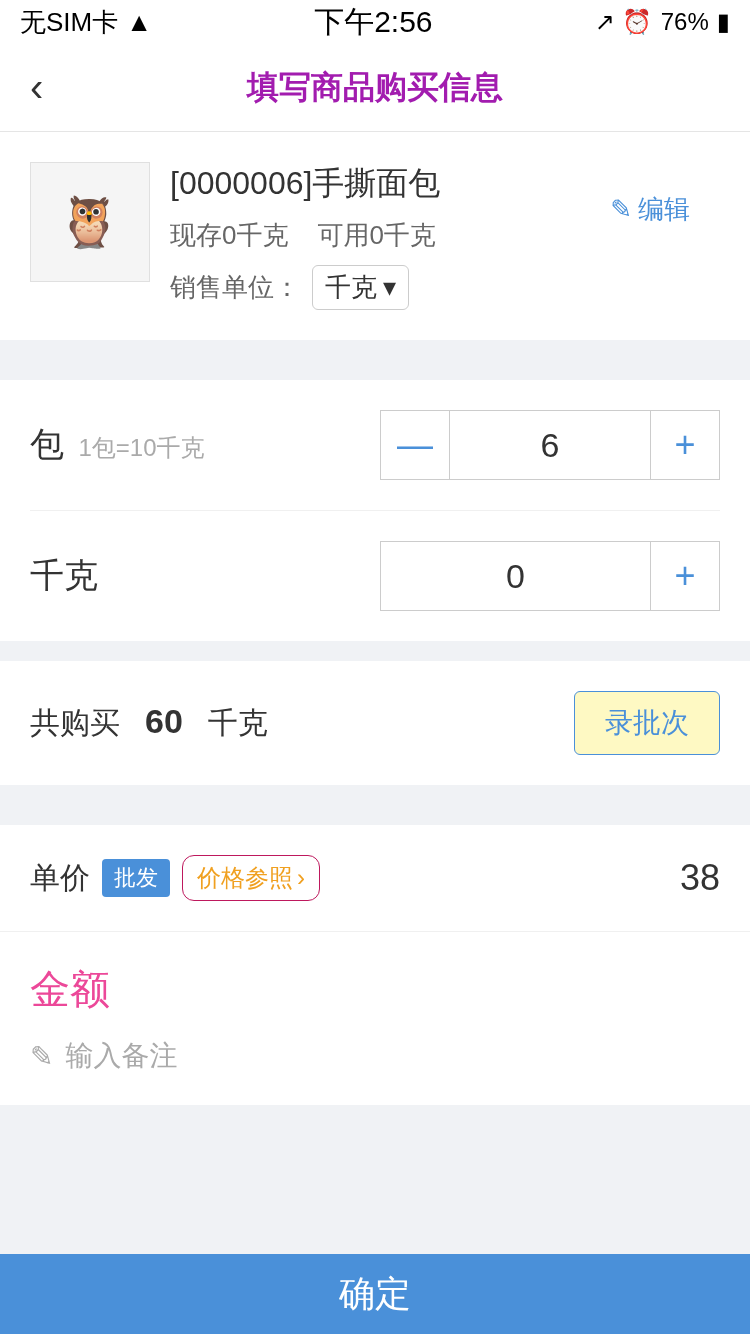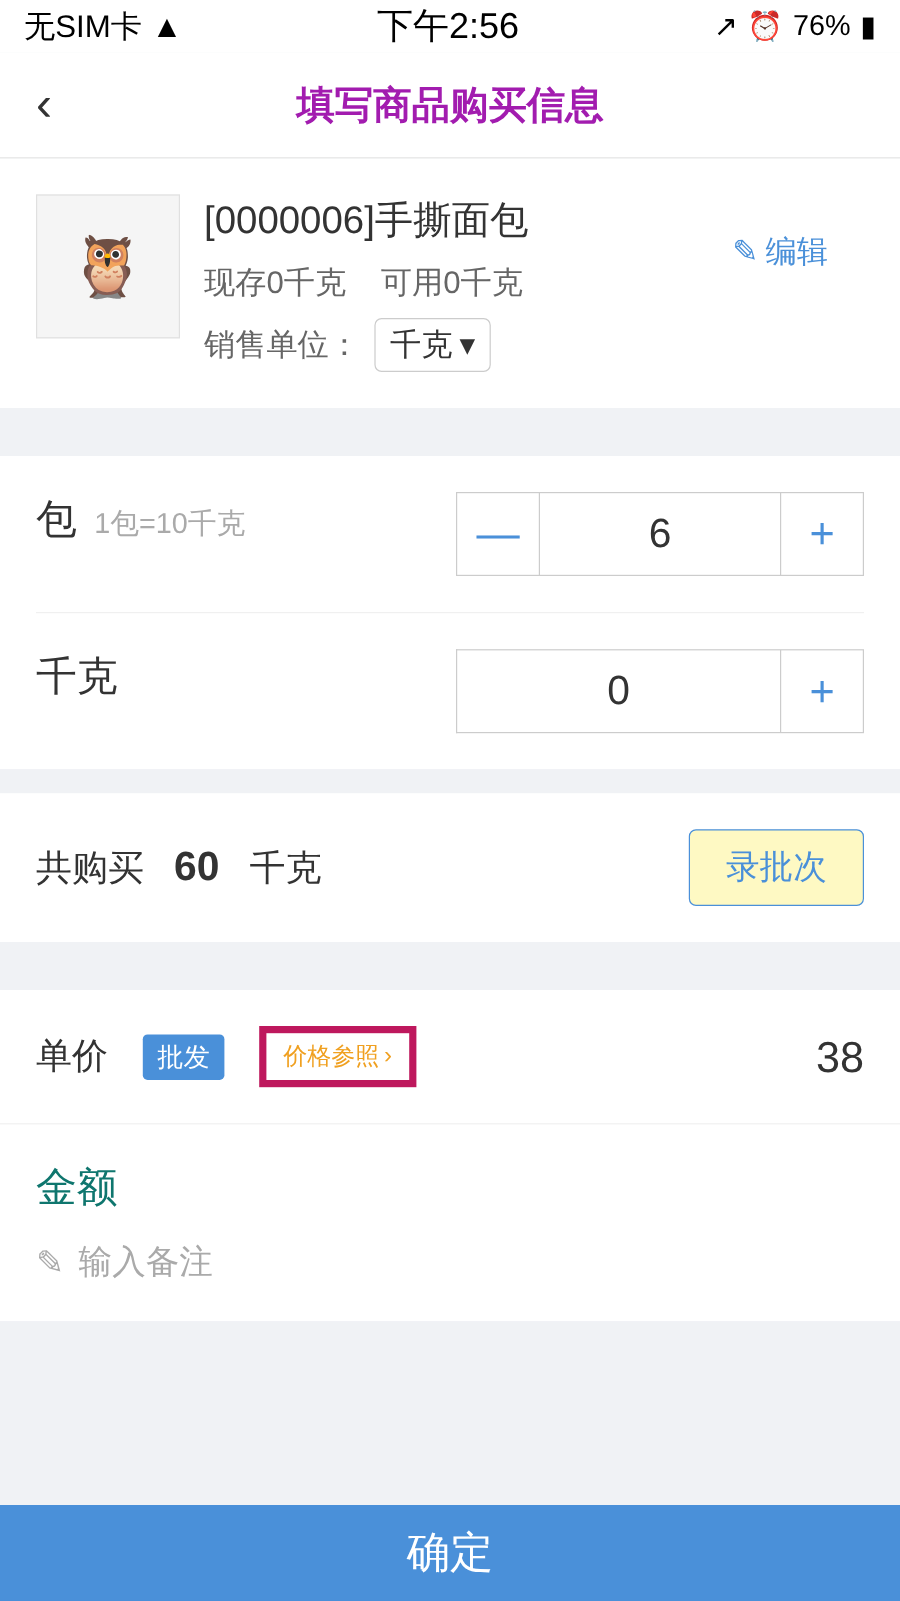--- a/index.html
+++ b/index.html
@@ -136,21 +136,21 @@
       height: 20px;
       background: #f0f2f5;
     }
 
     .quantity-section {
       background: #fff;
       padding: 0 30px;
     }
     .quantity-row {
       display: flex;
-      align-items: flex-start;
+      align-items: center;
       justify-content: space-between;
       padding: 30px 0;
       border-bottom: 1px solid #f0f0f0;
     }
     .quantity-row:last-child {
       border-bottom: none;
     }
     .quantity-label {
       font-size: 34px;
       color: #333;
@@ -231,38 +231,38 @@
       background: #fff;
       padding: 30px;
       display: flex;
       align-items: center;
       justify-content: space-between;
       margin-bottom: 0;
     }
     .price-left {
       display: flex;
       align-items: center;
-      gap: 29px;
+      gap: 12px;
     }
     .price-label {
       font-size: 30px;
       color: #333;
     }
     .price-badge {
       background: #4a90d9;
       color: #fff;
       font-size: 22px;
       padding: 4px 12px;
       border-radius: 4px;
     }
     .price-ref-btn {
-      border: 6px solid #be185d;
-      border-radius: 0;
+      border: 1px solid #be185d;
+      border-radius: 12px;
       padding: 6px 14px;
-      font-size: 20px;
+      font-size: 24px;
       color: #f0a020;
       background: #fff;
       display: flex;
       align-items: center;
       gap: 4px;
       cursor: pointer;
     }
     .price-value {
       font-size: 36px;
       color: #333;
@@ -275,22 +275,22 @@
       padding: 30px;
       border-top: 1px solid #f0f0f0;
     }
     .amount-row {
       display: flex;
       align-items: center;
       gap: 16px;
       margin-bottom: 20px;
     }
     .amount-label {
-      font-size: 34px;
-      color: #0f766e;
+      font-size: 40px;
+      color: #ec4899;
     }
     .amount-value {
       font-size: 48px;
       font-weight: 600;
       color: #333;
     }
     .remark-row {
       display: flex;
       align-items: center;
       gap: 12px;

